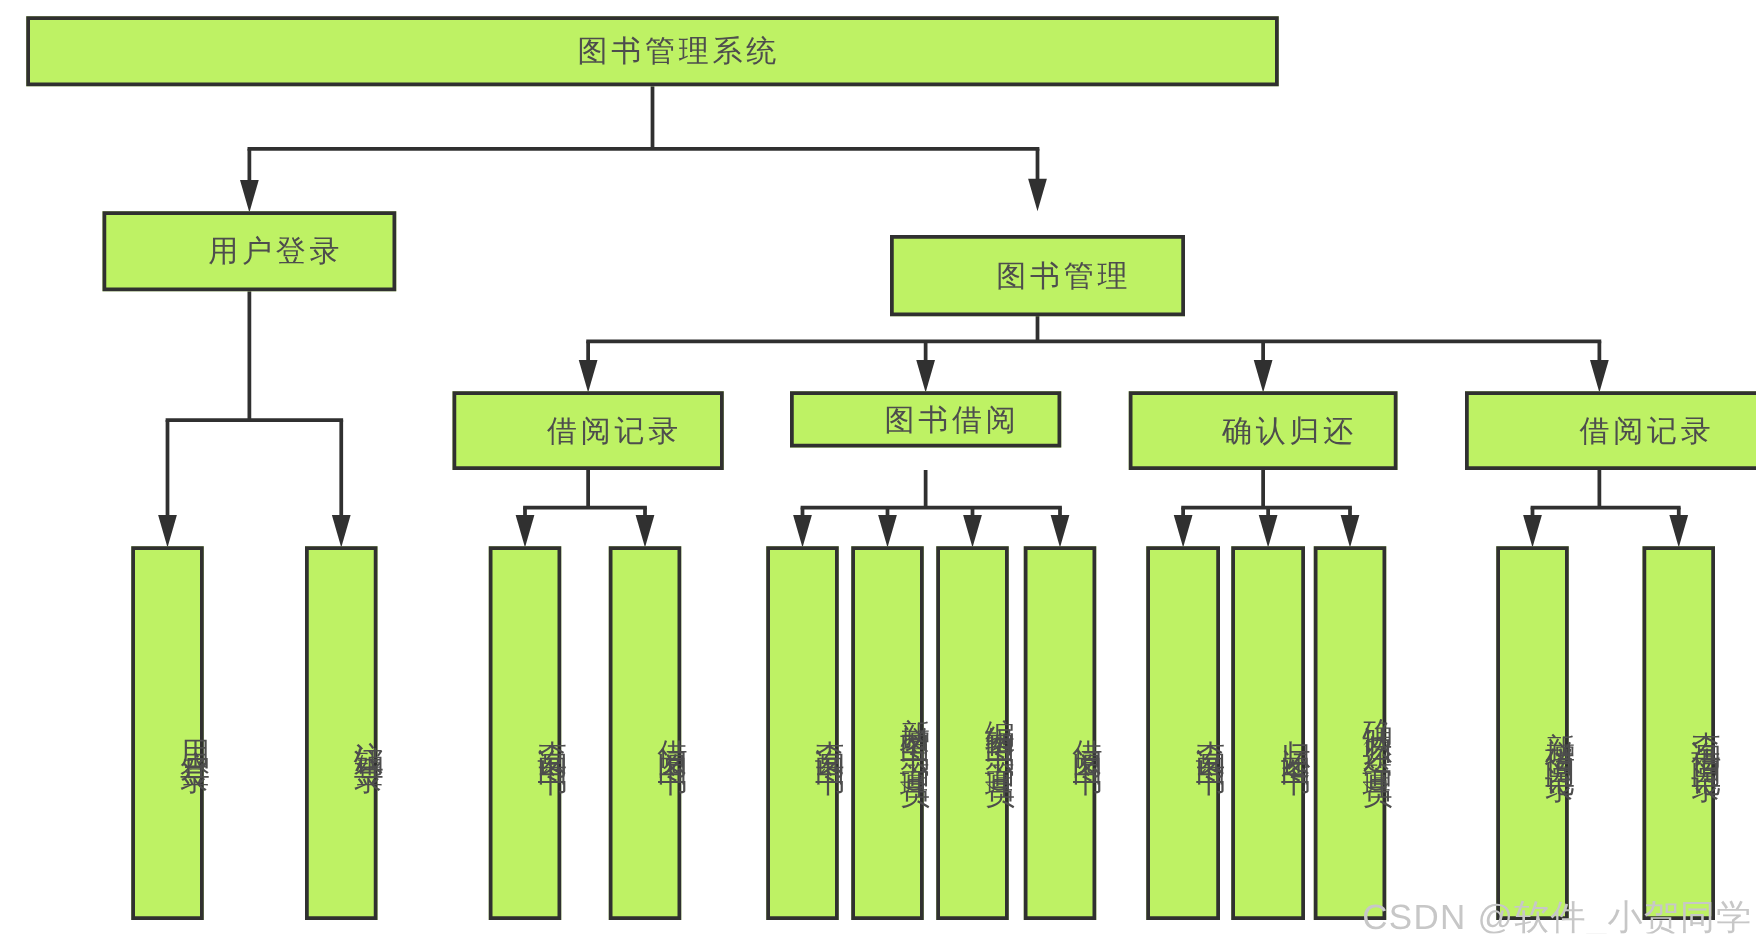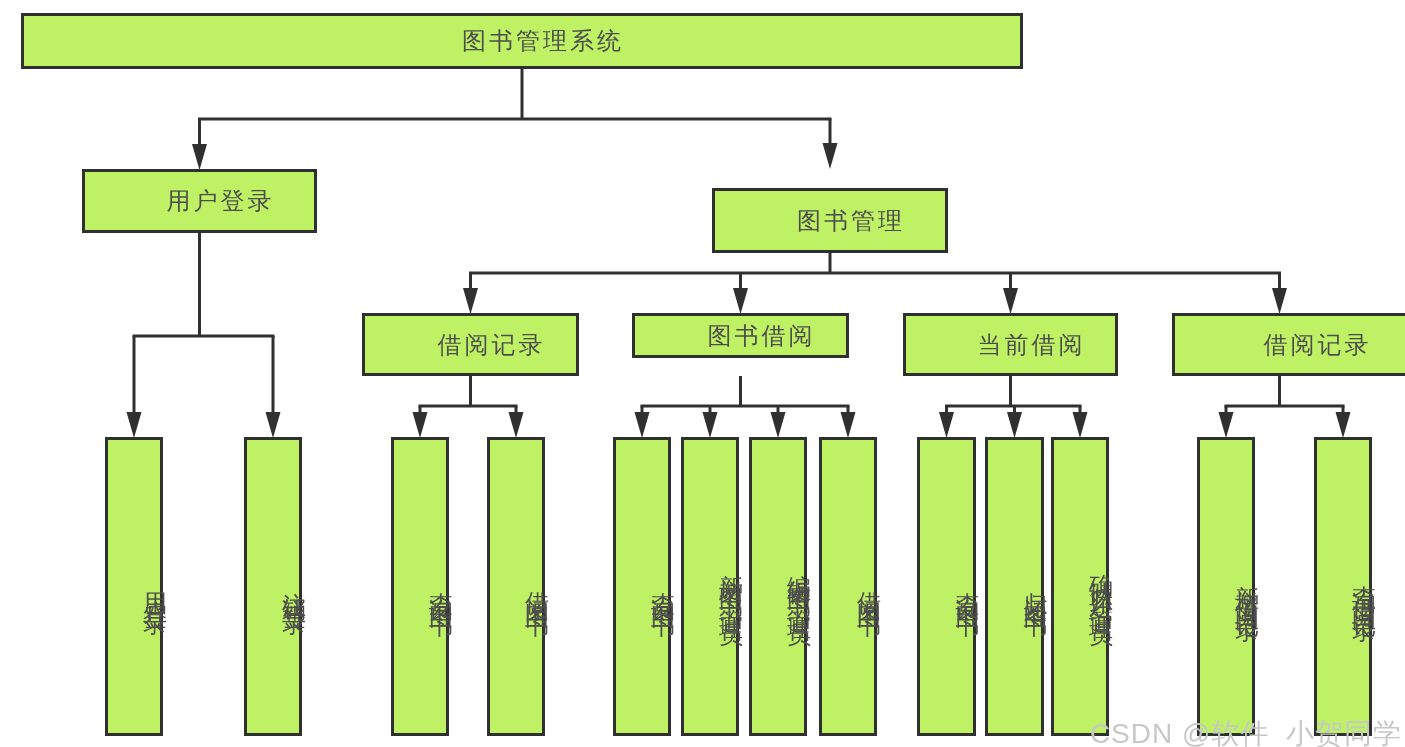--- a/index.html
+++ b/index.html
@@ -142,21 +142,21 @@
     <div class="node" style="left: 681px; top: 437px; width: 58px; height: 299px;">
       <span class="vtext">新增图书（管理员）</span>
     </div>
     <div class="node" style="left: 749px; top: 437px; width: 58px; height: 299px;">
       <span class="vtext">编辑图书（管理员）</span>
     </div>
     <div class="node" style="left: 819px; top: 437px; width: 58px; height: 299px;">
       <span class="vtext">借阅图书</span>
     </div>
     <div class="node" style="left: 903px; top: 313px; width: 215px; height: 63px;">
-      <span class="htext">当前借阅</span>
+      <span class="htext">确认归还</span>
     </div>
     <div class="node" style="left: 917px; top: 437px; width: 59px; height: 299px;">
       <span class="vtext">查询图书</span>
     </div>
     <div class="node" style="left: 985px; top: 437px; width: 59px; height: 299px;">
       <span class="vtext">归还图书</span>
     </div>
     <div class="node" style="left: 1051px; top: 437px; width: 58px; height: 299px;">
       <span class="vtext">确认归还（管理员）</span>
     </div>

